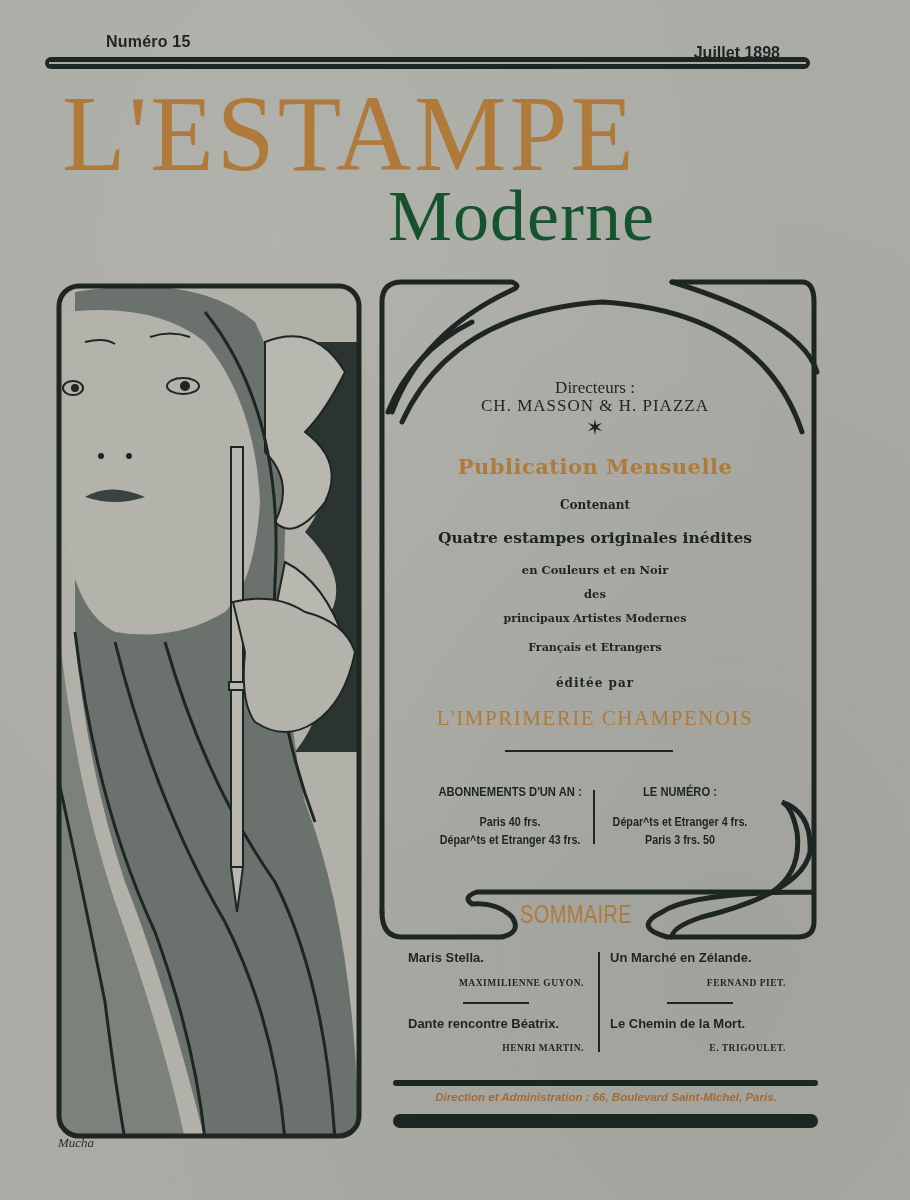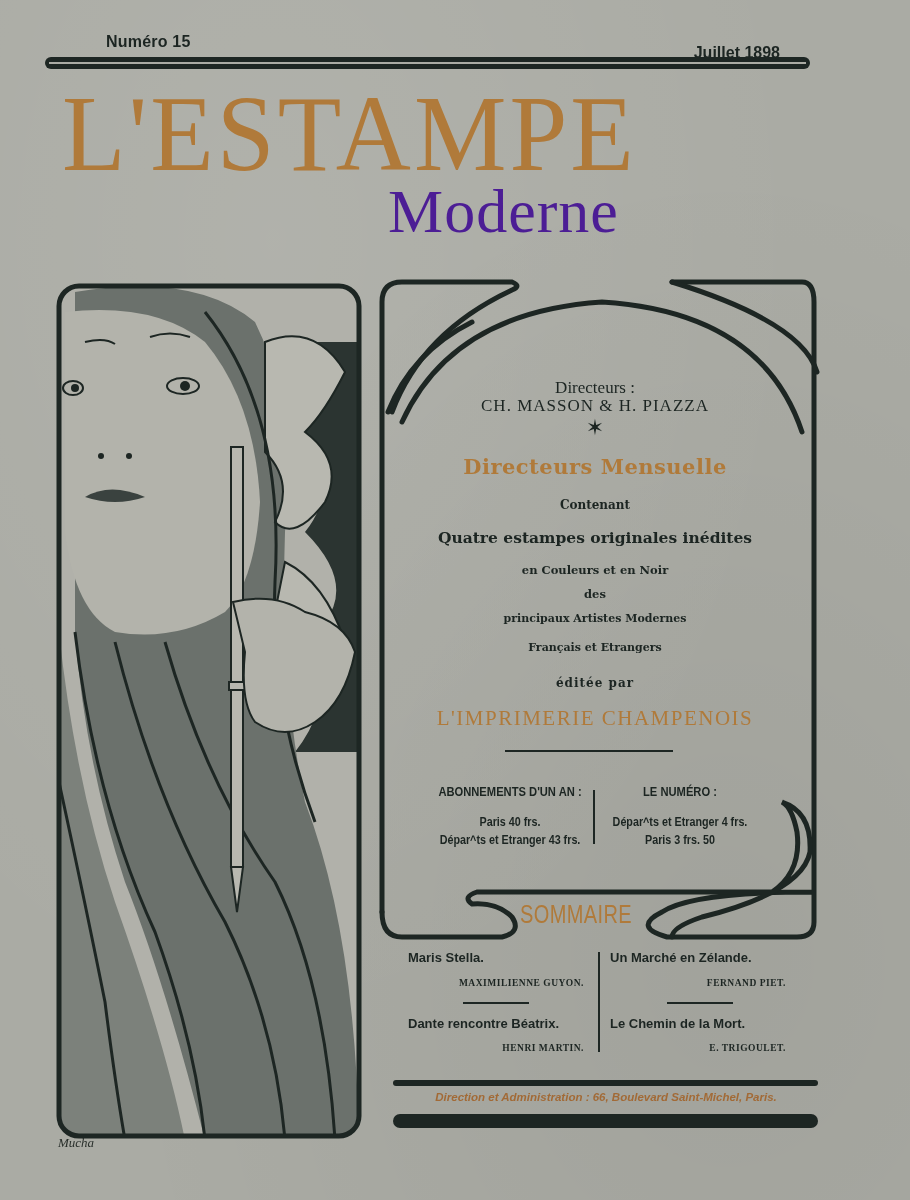--- a/index.html
+++ b/index.html
@@ -7,21 +7,21 @@
   .paper{position:absolute;inset:0;background:
     radial-gradient(ellipse at 30% 20%, rgba(255,255,255,0.08), rgba(0,0,0,0) 60%),
     radial-gradient(ellipse at 80% 80%, rgba(0,0,0,0.05), rgba(0,0,0,0) 60%),
     #aaaba4;}
   .abs{position:absolute;}
   .issue{left:90px;top:33px;font-size:16px;font-weight:bold;letter-spacing:0.2px;margin-left:16px;}
   .date{right:130px;top:33px;font-size:16px;font-weight:bold;margin-top:11px;}
   .rule-top{left:45px;top:57px;width:765px;height:12px;border-radius:6px;background:#1d2623;}
   .rule-top::after{content:"";position:absolute;left:4px;right:4px;top:5px;height:2px;background:#aaaba4;}
   .title1{left:62px;top:82px;font-family:"Liberation Serif",serif;font-size:104px;color:#b07a3a;letter-spacing:3px;line-height:1;transform:scaleY(1.03);}
-  .title2{left:388px;top:180px;font-family:"Liberation Serif",serif;font-size:62px;color:#4c1d95;line-height:1;letter-spacing:1px;}
+  .title2{left:388px;top:180px;font-family:"Liberation Serif",serif;font-size:72px;color:#14532d;line-height:1;letter-spacing:1px;}
   .art{left:55px;top:282px;width:308px;height:858px;}
   .frame{left:372px;top:272px;width:448px;height:670px;}
   .center{position:absolute;left:400px;width:390px;text-align:center;}
   .directors-label{top:362px;font-family:"Liberation Serif",serif;font-size:17px;margin-top:16px;}
   .directors-names{top:396px;font-family:"Liberation Serif",serif;font-size:17px;letter-spacing:1px;}
   .star{top:415px;font-size:22px;}
   .pub{top:454px;font-family:"DejaVu Serif",serif;font-size:21px;font-weight:bold;color:#b07a3a;letter-spacing:0.5px;}
   .l1{top:498px;font-family:"DejaVu Serif",serif;font-size:12px;font-weight:bold;}
   .l2{top:528px;font-family:"DejaVu Serif",serif;font-size:15.5px;font-weight:bold;}
   .l3{top:563px;font-family:"DejaVu Serif",serif;font-size:11.5px;font-weight:bold;}
@@ -115,21 +115,21 @@
     <path d="M30 150 Q80 40 230 30 Q390 40 430 160"></path>
     <path d="M16 140 Q40 80 100 50"></path>
 
     <path d="M10 640 Q10 665 30 665 L130 665 Q150 660 140 645 Q125 630 100 632 Q90 625 105 620 L400 620 Q430 600 425 560 Q420 535 410 530 Q440 540 438 580 Q430 620 330 645 Q300 655 300 665"></path>
   </g>
 </svg>
 
 <div class="center directors-label">Directeurs :</div>
 <div class="center directors-names">CH. MASSON &amp; H. PIAZZA</div>
 <div class="center star">✶</div>
-<div class="center pub">Directeurs Mensuelle</div>
+<div class="center pub">Publication Mensuelle</div>
 <div class="center l1">Contenant</div>
 <div class="center l2">Quatre estampes originales inédites</div>
 <div class="center l3">en Couleurs et en Noir</div>
 <div class="center l4">des</div>
 <div class="center l5">principaux Artistes Modernes</div>
 <div class="center l6">Français et Etrangers</div>
 <div class="center l7">éditée par</div>
 <div class="center printer">L'IMPRIMERIE CHAMPENOIS</div>
 <div class="abs short-rule"></div>
 

